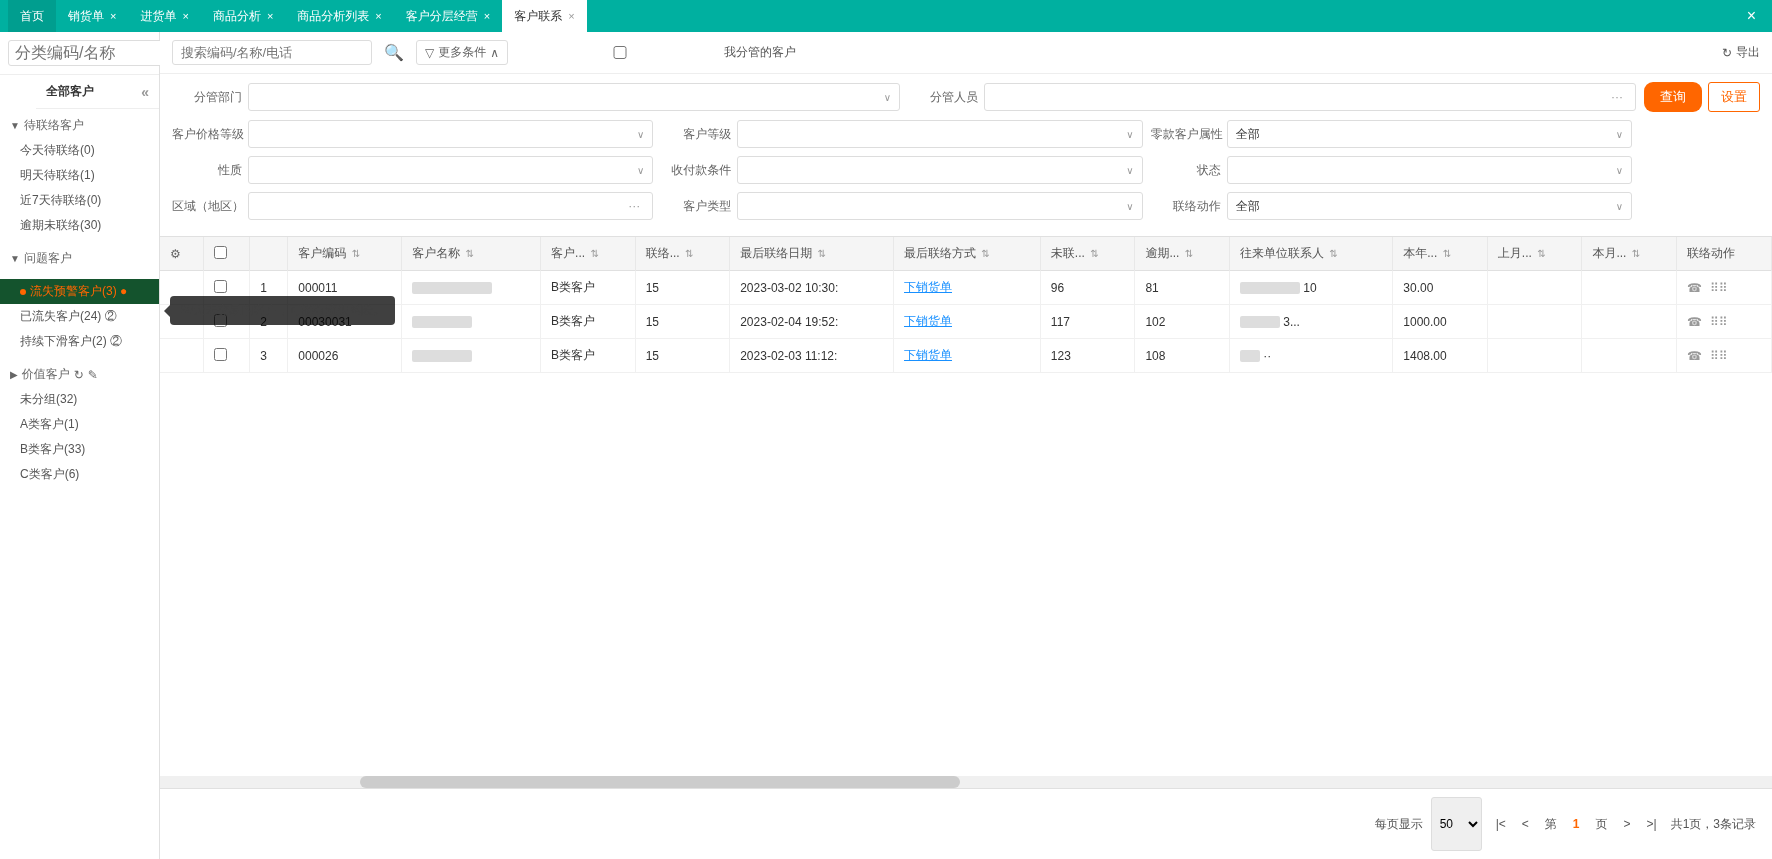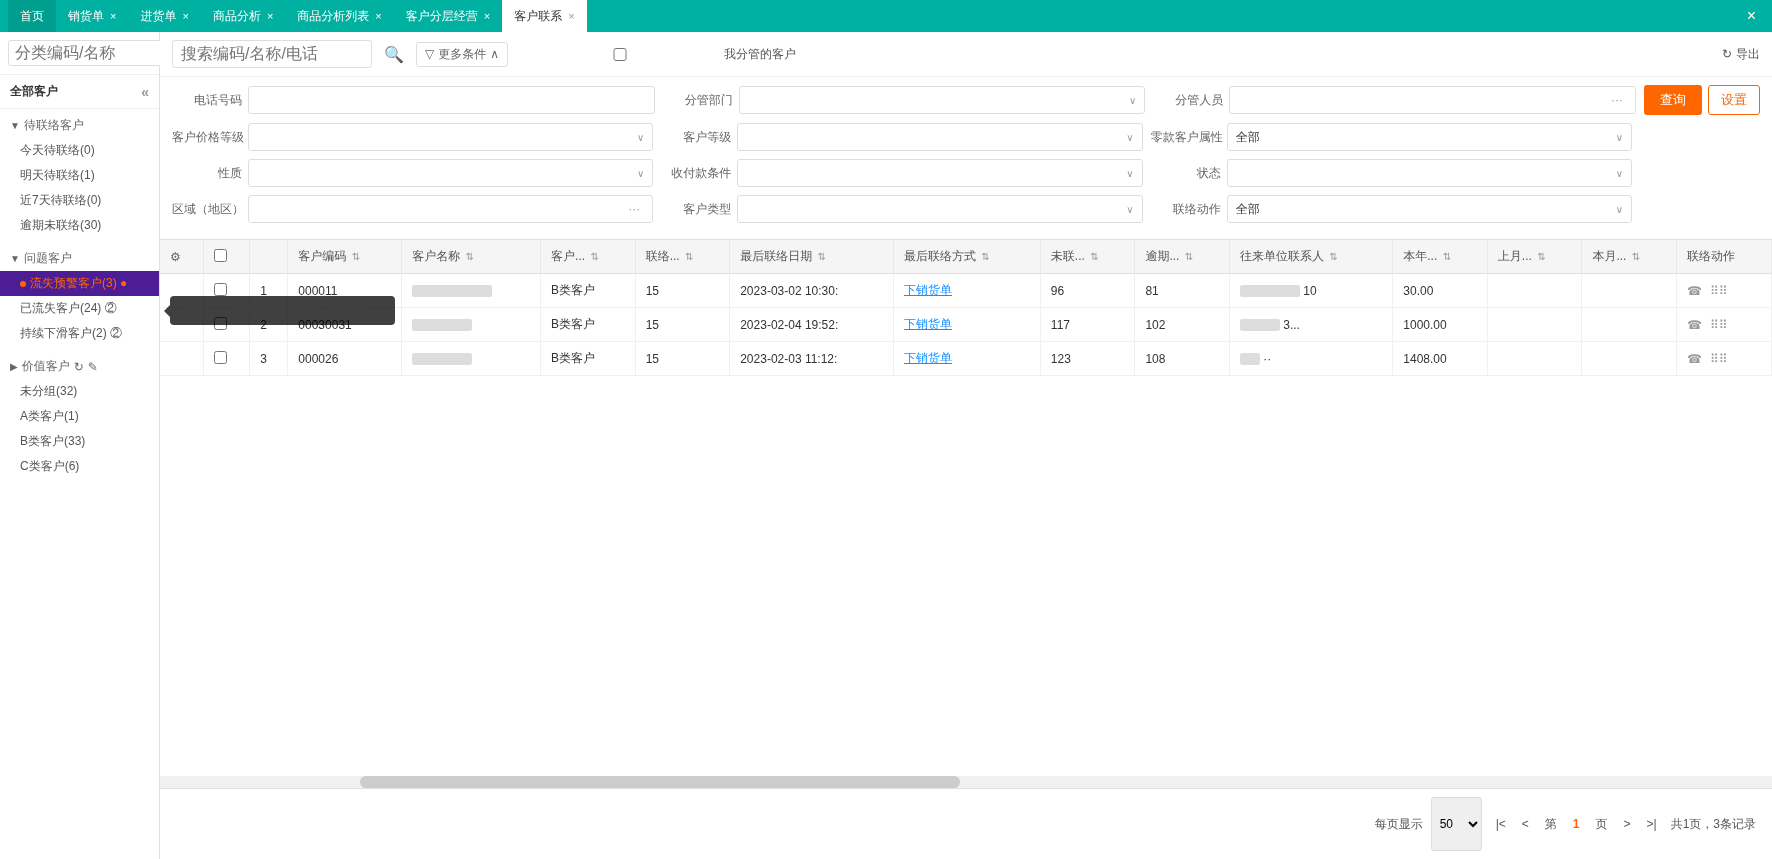--- a/index.html
+++ b/index.html
@@ -79,20 +79,21 @@
     }
     .sidebar-header {
       display: flex;
       align-items: center;
       justify-content: space-between;
       padding: 8px 10px;
       font-weight: bold;
       font-size: 13px;
       color: #333;
       border-bottom: 1px solid #eee;
+      margin-left: 36px;
     }
     .sidebar-header .collapse-icon { color: #999; font-size: 14px; cursor: pointer; }
     .sidebar-group { padding: 4px 0; }
     .sidebar-group-label {
       display: flex;
       align-items: center;
       padding: 4px 10px;
       color: #666;
       font-size: 12px;
       cursor: pointer;
@@ -100,21 +101,22 @@
     .sidebar-group-label .arrow { margin-right: 4px; font-size: 10px; }
     .sidebar-item {
       padding: 4px 10px 4px 20px;
       color: #555;
       cursor: pointer;
       display: flex;
       align-items: center;
     }
     .sidebar-item.active {
       color: #ff6600;
-      background: #4c1d95;
+      background: #14532d;
+      margin-top: 8px;
     }
     .sidebar-item .dot {
       width: 6px; height: 6px;
       background: #ff6600;
       border-radius: 50%;
       margin-right: 4px;
       flex-shrink: 0;
     }
 
     
@@ -162,21 +164,21 @@
       align-items: center;
       padding: 8px 12px;
       gap: 12px;
       border-bottom: 1px solid #eee;
     }
     .filter-toolbar input {
       border: 1px solid #ddd;
       border-radius: 3px;
       padding: 4px 8px;
       width: 200px;
-      font-size: 16px;
+      font-size: 13px;
       outline: none;
       color: #999;
     }
     .filter-btn {
       display: flex;
       align-items: center;
       gap: 4px;
       color: #666;
       cursor: pointer;
       padding: 3px 8px;
@@ -242,21 +244,21 @@
     .filter-actions {
       display: flex;
       gap: 6px;
       margin-left: auto;
       flex-shrink: 0;
     }
     .btn-query {
       background: #ff6600;
       color: #fff;
       border: none;
-      border-radius: 3px;
+      border-radius: 9px;
       padding: 5px 16px;
       cursor: pointer;
       font-size: 13px;
     }
     .btn-setting {
       background: #fff;
       color: #ff6600;
       border: 1px solid #ff6600;
       border-radius: 3px;
       padding: 5px 12px;
@@ -464,24 +466,20 @@
         </label>
         <div class="export-btn">
           <span>↻</span>
           <span>导出</span>
         </div>
       </div>
 
       <div class="filter-rows">
 
         <div class="filter-row">
-          <div class="filter-field">
-            <label>电话号码</label>
-            <input type="text" class="filter-field" style="flex: 1 1 0%; height: 28px; border: 1px solid rgb(221, 221, 221); border-radius: 3px; padding: 0px 8px; outline: none;">
-          </div>
           <div class="filter-field">
             <label>分管部门</label>
             <div class="select-box" style="flex:1;border:1px solid #ddd;border-radius:3px;padding:0 8px;height:28px;display:flex;align-items:center;justify-content:space-between;cursor:pointer;">
               <span></span>
               <span class="arrow">∨</span>
             </div>
           </div>
           <div class="filter-field">
             <label>分管人员</label>
             <div class="select-box" style="flex:1;border:1px solid #ddd;border-radius:3px;padding:0 8px;height:28px;display:flex;align-items:center;justify-content:space-between;cursor:pointer;">

